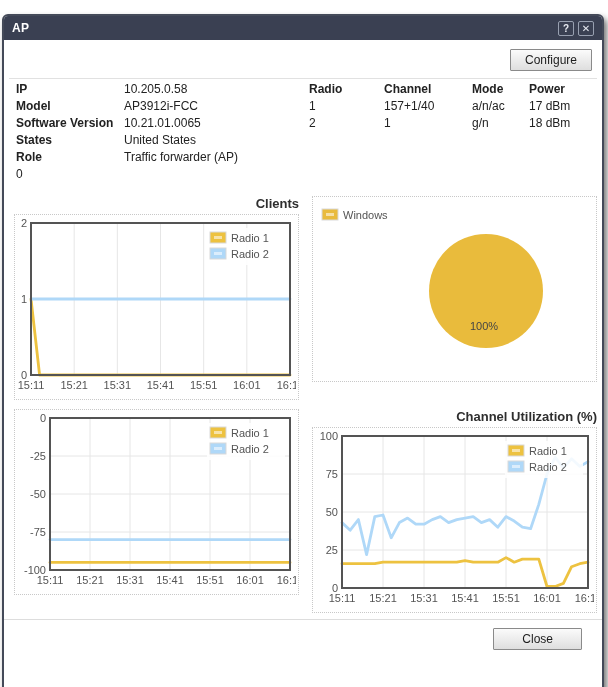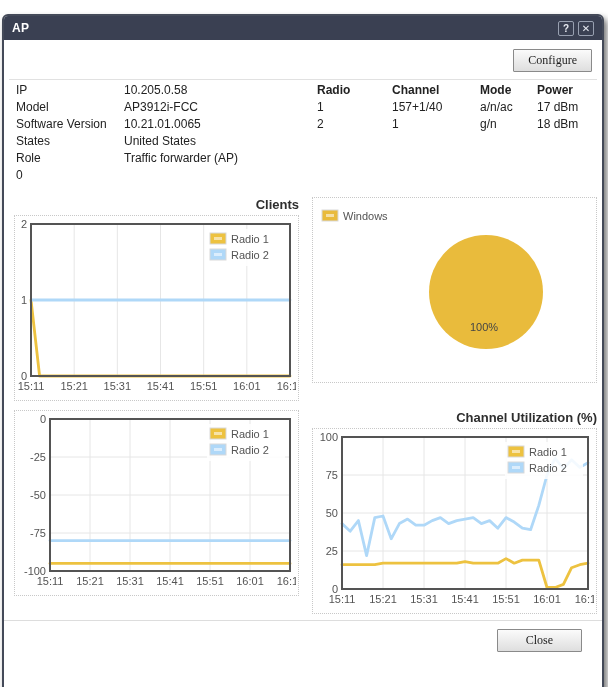--- a/index.html
+++ b/index.html
@@ -10,29 +10,29 @@
   .titlebar{height:24px;background:#3a4052;color:#fff;display:flex;align-items:center;
     padding:0 8px;flex:0 0 auto;}
   .titlebar .title{font-size:12px;font-weight:bold;letter-spacing:.3px;}
   .tb-btns{margin-left:auto;display:flex;gap:4px;}
   .tb-btn{width:16px;height:15px;border:1px solid #98a0b0;background:transparent;color:#e6e9f0;
     font-size:10px;line-height:13px;text-align:center;border-radius:2px;cursor:pointer;
     font-weight:bold;padding:0;font-family:inherit;}
   .content{flex:1 1 auto;background:#fff;display:flex;flex-direction:column;overflow:hidden;}
   .configure-row{text-align:right;padding:9px 10px 7px;}
   .btn{border:1px solid #8a8a8a;background:linear-gradient(#fbfbfb,#dedede);color:#1c1c1c;
-    font-size:12px;font-family:Liberation Serif, serif;padding:3px 14px;border-radius:1px;cursor:pointer;}
+    font-size:12px;font-family:Liberation Sans, sans-serif;padding:3px 14px;border-radius:1px;cursor:pointer;}
   .divider{height:1px;background:#e1e1e1;margin:0 5px;}
   .ap-name{font-size:15px;font-weight:bold;color:#111;margin:10px 12px 5px;}
   .info-section{display:flex;padding:2px 12px 0;font-size:12px;color:#222;flex:0 0 auto;}
   .details-grid{width:277px;display:grid;grid-template-columns:100px 1fr;column-gap:8px;
     row-gap:1px;align-content:start;}
-  .details-grid .lbl{font-weight:normal;line-height:14px;padding:1px 0;}
+  .details-grid .lbl{font-weight:bold;line-height:14px;padding:1px 0;}
   .details-grid .val{line-height:14px;padding:1px 0;}
-  .radio-grid{margin-left:24px;display:grid;grid-template-columns:75px 88px 57px auto;
+  .radio-grid{margin-left:16px;display:grid;grid-template-columns:75px 88px 57px auto;
     row-gap:1px;align-content:start;flex:1;}
   .radio-grid .hdr{font-weight:bold;line-height:14px;padding:1px 0;}
   .radio-grid .cell{line-height:14px;padding:1px 0;}
   .charts{display:grid;grid-template-columns:1fr 1fr;column-gap:13px;row-gap:9px;
     padding:14px 10px 0;}
   .chart-title{text-align:right;font-size:13px;font-weight:bold;color:#2e2e2e;margin-bottom:3px;}
   .chart-box{border:1px dotted #c8c8c8;padding:2px;height:180px;background:#fff;}
   svg text{font-family:"Liberation Sans","DejaVu Sans",sans-serif;font-size:11px;fill:#545454;}
   svg text.pie-label{fill:#454545;}
   .footer{flex:0 0 auto;border-top:1px solid #ddd;background:#fff;text-align:right;

